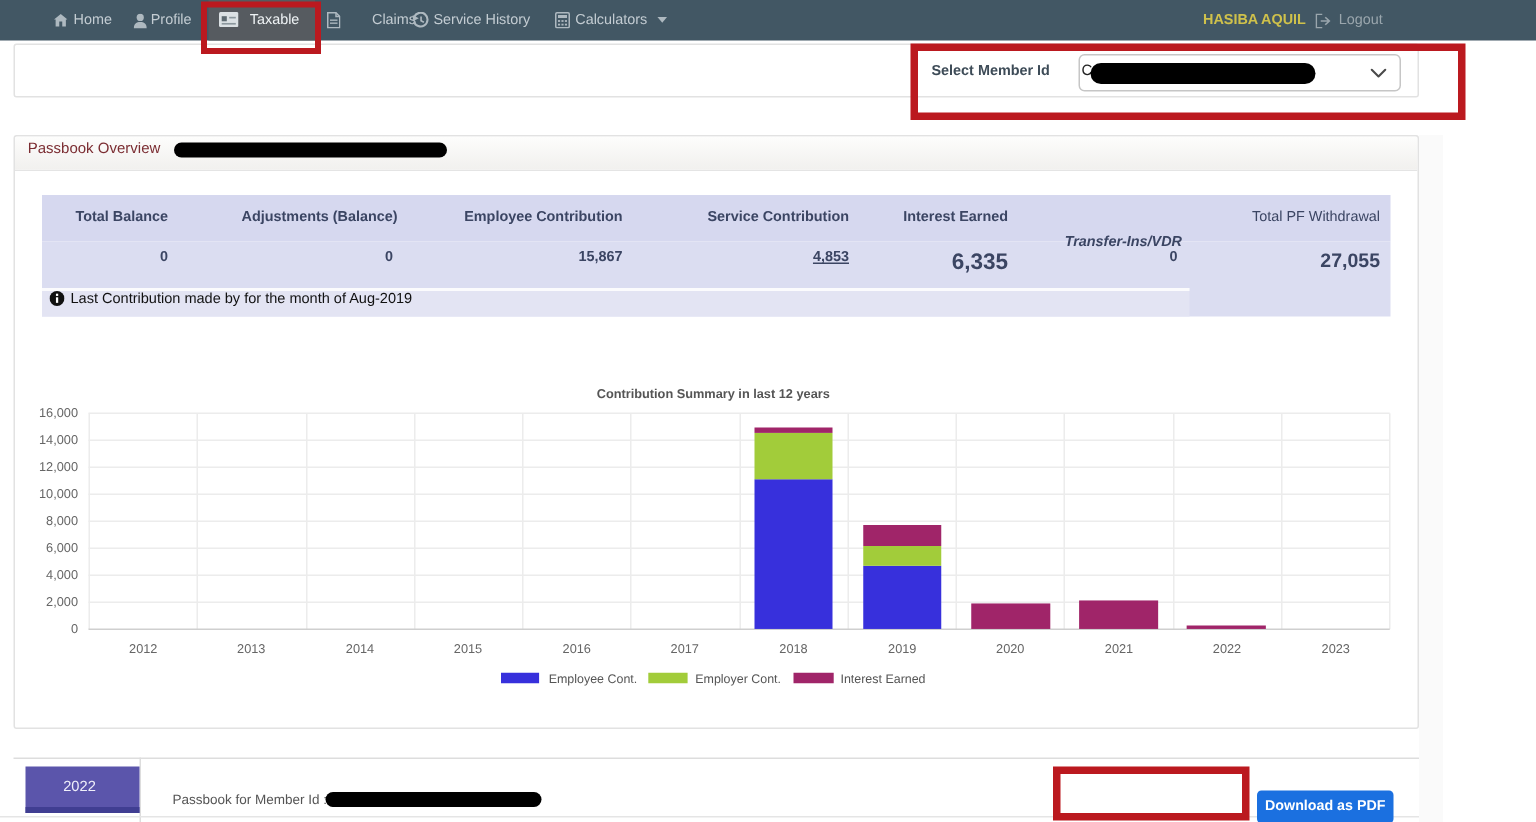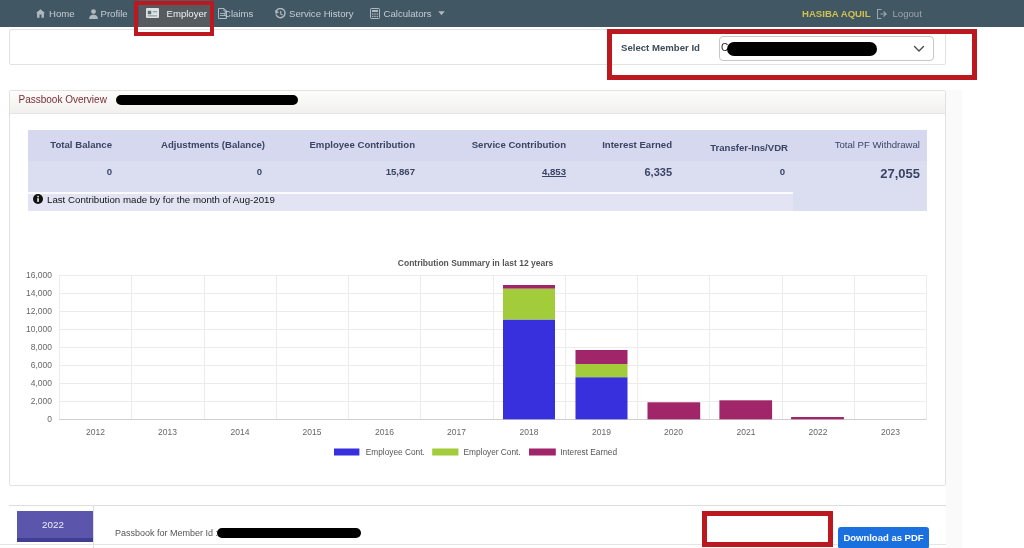--- a/index.html
+++ b/index.html
@@ -37,28 +37,28 @@
       <circle cx="4.5" cy="2.6" r="2.4" fill="#aeb9c0"></circle>
       <path d="M0.2 10 C0.2 6.8 2 5.7 4.5 5.7 C7 5.7 8.8 6.8 8.8 10 Z" fill="#aeb9c0"></path>
     </svg>
   <div class="nt" style="left:100.5px;">Profile</div>
   <svg class="ni" style="left:146px; top:7.5px;" width="13" height="10" viewBox="0 0 13 10">
       <rect x="0" y="0" width="13" height="10" rx="1" fill="#dbe1e4"></rect>
       <rect x="1.8" y="2.8" width="3.4" height="3.4" fill="#5d6a71"></rect>
       <rect x="6.8" y="3.2" width="4.4" height="1.1" fill="#8b979d"></rect>
       <rect x="1.8" y="7.3" width="9.4" height="1.1" fill="#8b979d"></rect>
     </svg>
-  <div class="nt" style="left:166.5px; color:#eef2f4;">Employer</div>
+  <div class="nt" style="left:166.5px; color:#eef2f4;">Taxable</div>
   <svg class="ni" style="left:217.5px; top:8px;" width="9" height="11" viewBox="0 0 9 11">
       <path d="M0.5 0.5 L6 0.5 L8.5 3 L8.5 10.5 L0.5 10.5 Z" fill="none" stroke="#aeb9c0" stroke-width="1"></path>
       <path d="M6 0.5 L6 3 L8.5 3" fill="none" stroke="#aeb9c0" stroke-width="1"></path>
       <rect x="2" y="5" width="5" height="0.9" fill="#aeb9c0"></rect>
       <rect x="2" y="7" width="5" height="0.9" fill="#aeb9c0"></rect>
     </svg>
-  <div class="nt" style="left:224px;">Claims</div>
+  <div class="nt" style="left:248px;">Claims</div>
   <svg class="ni" style="left:274.5px; top:8px;" width="11" height="11" viewBox="0 0 11 11">
       <path d="M1.2 3.2 A4.6 4.6 0 1 1 1 6.4" fill="none" stroke="#aeb9c0" stroke-width="1.4"></path>
       <path d="M0 2 L0.6 6 L4.2 4.2 Z" fill="#aeb9c0"></path>
       <path d="M5.7 3 L5.7 5.9 L7.6 6.9" fill="none" stroke="#aeb9c0" stroke-width="1.1"></path>
     </svg>
   <div class="nt" style="left:289px;">Service History</div>
   <svg class="ni" style="left:369.5px; top:8px;" width="10" height="11" viewBox="0 0 10 11">
       <rect x="0.5" y="0.5" width="9" height="10" rx="0.8" fill="none" stroke="#aeb9c0" stroke-width="1"></rect>
       <rect x="2" y="2" width="6" height="2" fill="#aeb9c0"></rect>
       <g fill="#aeb9c0">
@@ -104,28 +104,28 @@
   <div class="trow" style="top:31px; height:31px; background:#dbddf1;"></div>
 
   <div class="trow" style="top:62px; height:19px; background:#dbddf1;"></div>
   <div class="trow" style="top:62px; height:19px; width:765px; background:#e3e4f3; border-top:2px solid #fbfbfd;"></div>
 
   <div class="tcell" style="top:9px; left:0px;   width:84px;  font-size:9.6px; font-weight:bold;">Total Balance</div>
   <div class="tcell" style="top:9px; left:94px;  width:143px; font-size:9.6px; font-weight:bold;">Adjustments (Balance)</div>
   <div class="tcell" style="top:9px; left:242px; width:145px; font-size:9.6px; font-weight:bold;">Employee Contribution</div>
   <div class="tcell" style="top:9px; left:395px; width:143px; font-size:9.6px; font-weight:bold;">Service Contribution</div>
   <div class="tcell" style="top:9px; left:546px; width:98px;  font-size:9.6px; font-weight:bold;">Interest Earned</div>
-  <div class="tcell" style="top:12px; left:652px; width:108px; font-size:9.6px; font-weight:bold;">Transfer-Ins/VDR</div>
+  <div class="tcell" style="top:26px; left:652px; width:108px; font-size:9.6px; font-weight:bold;font-style:italic;">Transfer-Ins/VDR</div>
   <div class="tcell" style="top:9px; left:765px; width:127px; font-size:9.6px; font-weight:normal;">Total PF Withdrawal</div>
 
   <div class="tcell" style="top:36px; left:0px;   width:84px;  font-size:9.6px; font-weight:bold;">0</div>
   <div class="tcell" style="top:36px; left:94px;  width:140px; font-size:9.6px; font-weight:bold;">0</div>
   <div class="tcell" style="top:36px; left:242px; width:145px; font-size:9.6px; font-weight:bold;">15,867</div>
   <div class="tcell" style="top:36px; left:395px; width:143px; font-size:9.6px; font-weight:bold;text-decoration:underline;">4,853</div>
-  <div class="tcell" style="top:36px; left:546px; width:98px;  font-size:11px; font-weight:bold;">6,335</div>
+  <div class="tcell" style="top:36px; left:546px; width:98px;  font-size:15px; font-weight:bold;">6,335</div>
   <div class="tcell" style="top:36px; left:652px; width:105px; font-size:9.6px; font-weight:bold;">0</div>
   <div class="tcell" style="top:36px; left:765px; width:127px; font-size:13px; font-weight:bold;">27,055</div>
 
   <div style="position:absolute; left:5px; top:63.5px; font-size:9.7px; color:#111; display:flex; align-items:center;">
     <svg width="10" height="10" viewBox="0 0 10 10" style="margin-right:4px;">
         <circle cx="5" cy="5" r="5" fill="#111"></circle>
         <rect x="4.3" y="4.2" width="1.5" height="3.7" fill="#fff"></rect>
         <rect x="4.3" y="1.8" width="1.5" height="1.5" fill="#fff"></rect>
       </svg>
     Last Contribution made by for the month of Aug-2019

